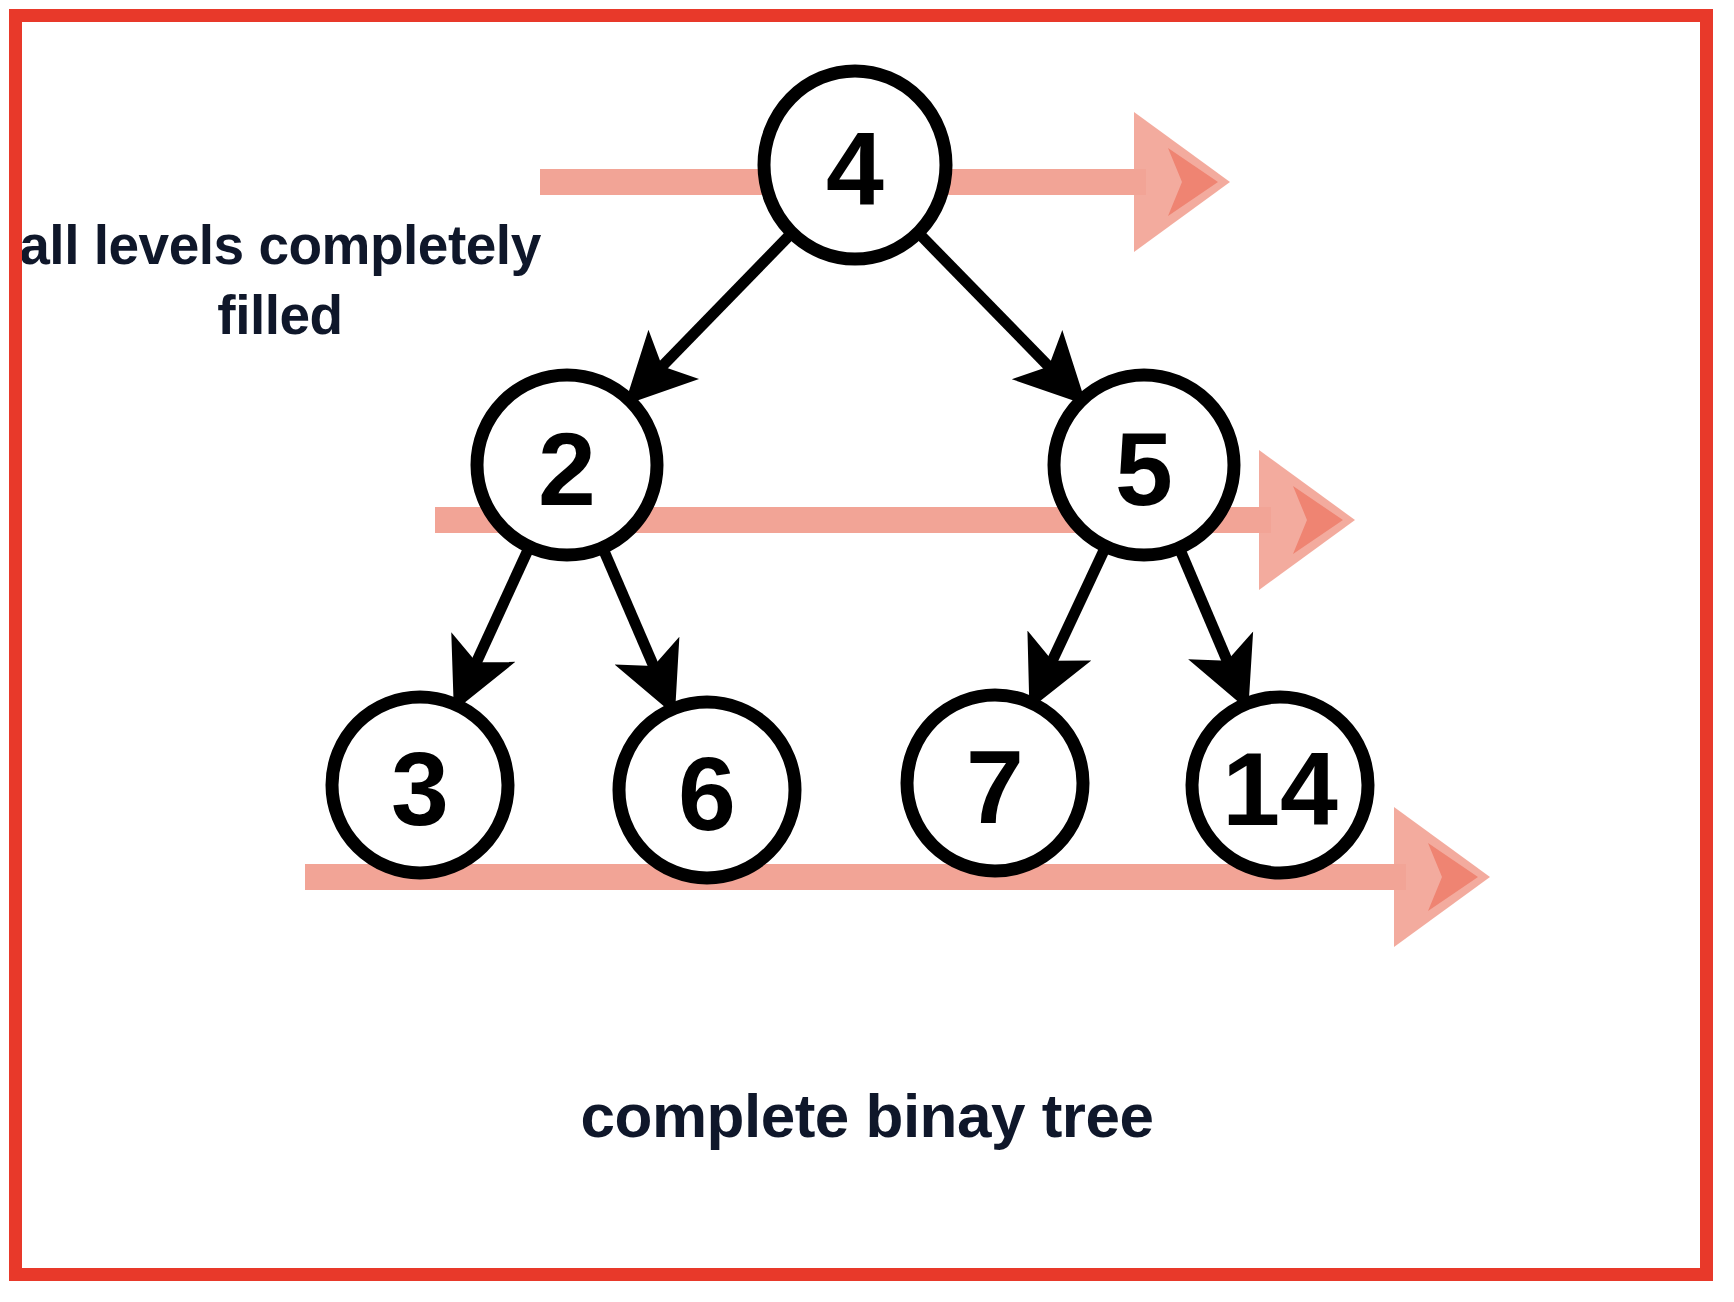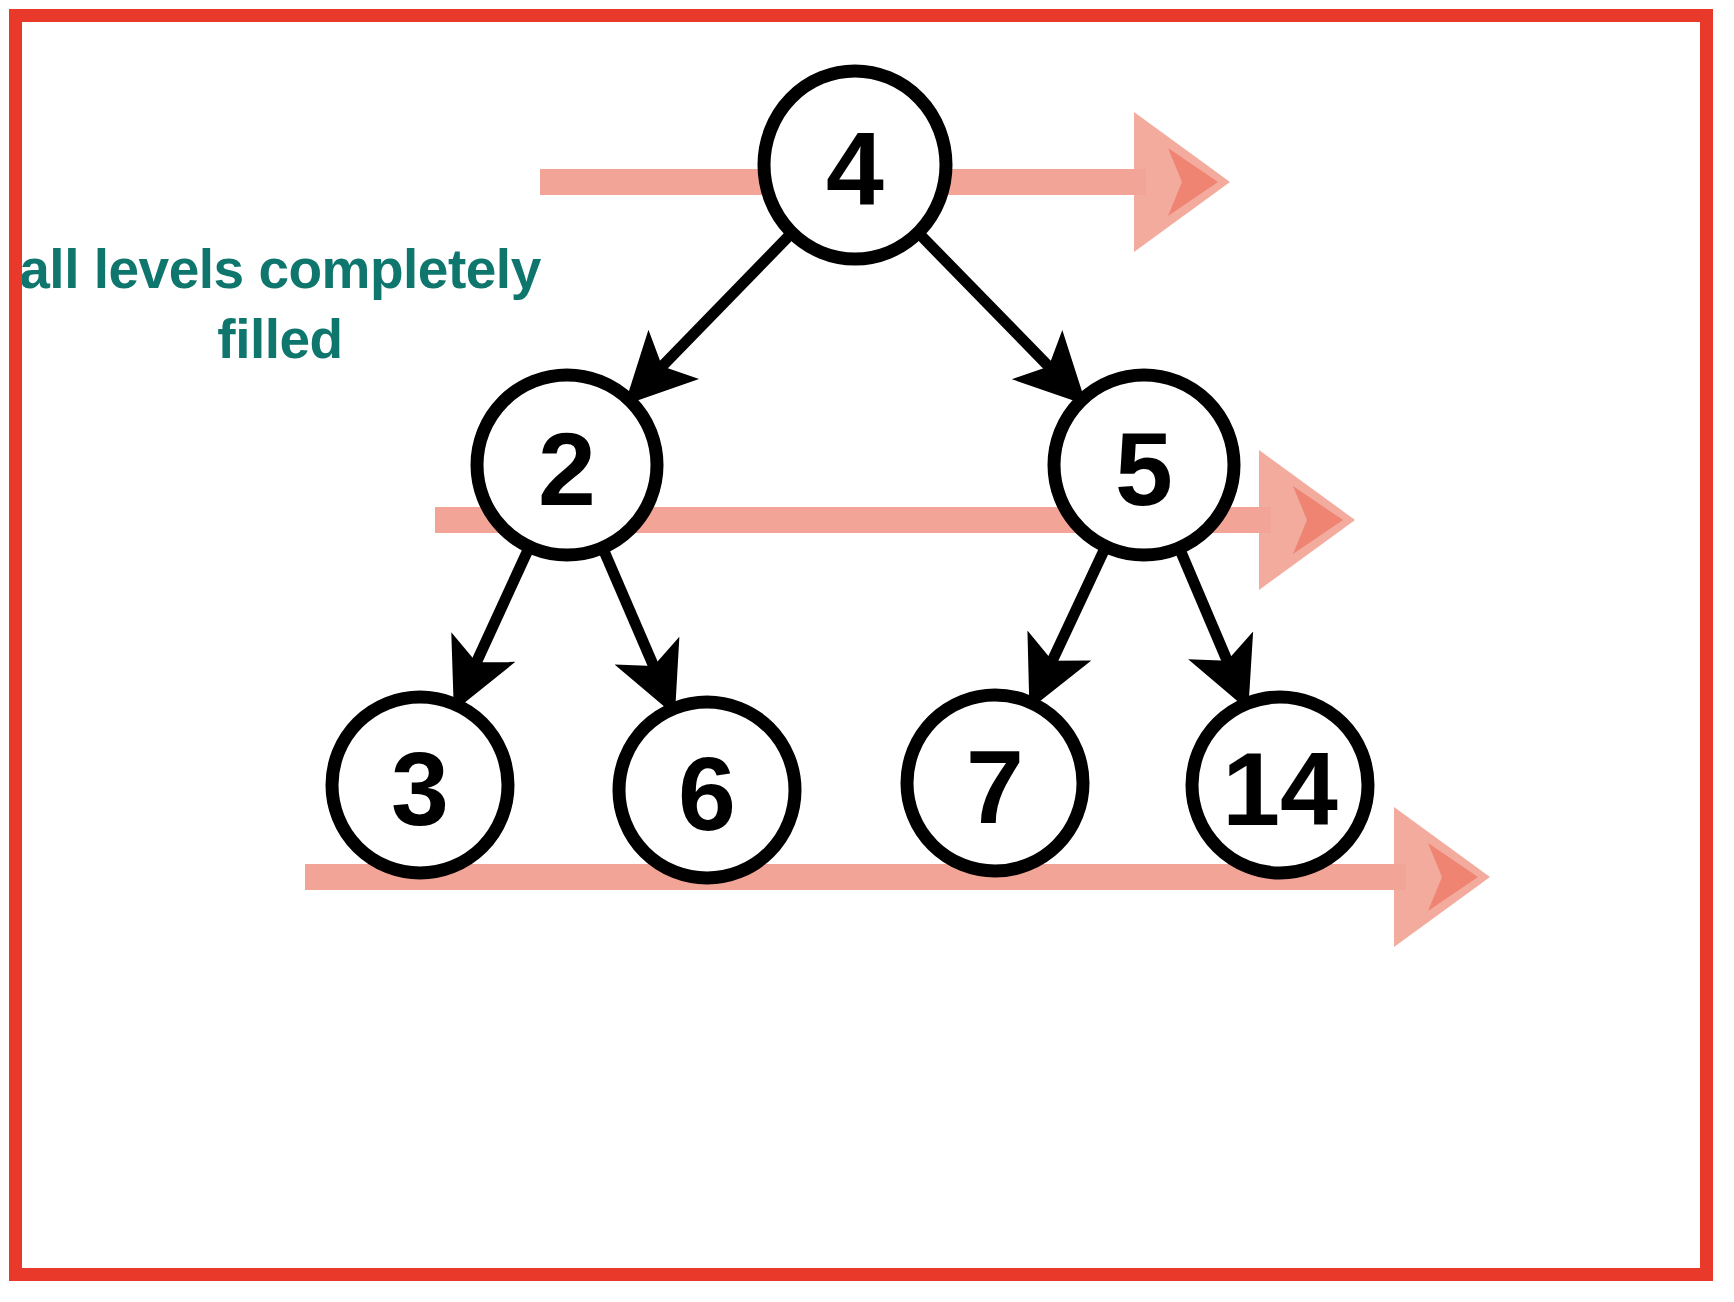--- a/index.html
+++ b/index.html
@@ -29,26 +29,25 @@
   }
   #canvas {
     position: absolute;
     left: 0;
     top: 0;
     width: 1734px;
     height: 1302px;
   }
   .label-text {
     position: absolute;
-    color: #0f766e;
+    color: #0f172a;
     font-family: "Liberation Sans", sans-serif;
     font-weight: bold;
     white-space: nowrap;
     letter-spacing: -0.5px;
-    margin-top: 24px;
   }
   #label-levels {
     left: 0px;
     top: 210px;
     width: 560px;
     text-align: center;
     font-size: 55px;
     line-height: 70px;
     white-space: normal;
   }
@@ -132,15 +131,16 @@
         </g>
         <g>
           <ellipse cx="1280" cy="785" rx="88" ry="88" fill="#ffffff" stroke="#000000" stroke-width="13"></ellipse>
           <text x="1280" y="789" class="node-value" font-size="104">14</text>
         </g>
       </g>
   </svg>
 
   <div class="label-text" id="label-levels">all levels completely filled</div>
 
+  <div class="label-text" id="label-caption">complete binay tree</div>
 
   <div id="border-rect"></div>
 </div>
 
 </body></html>

